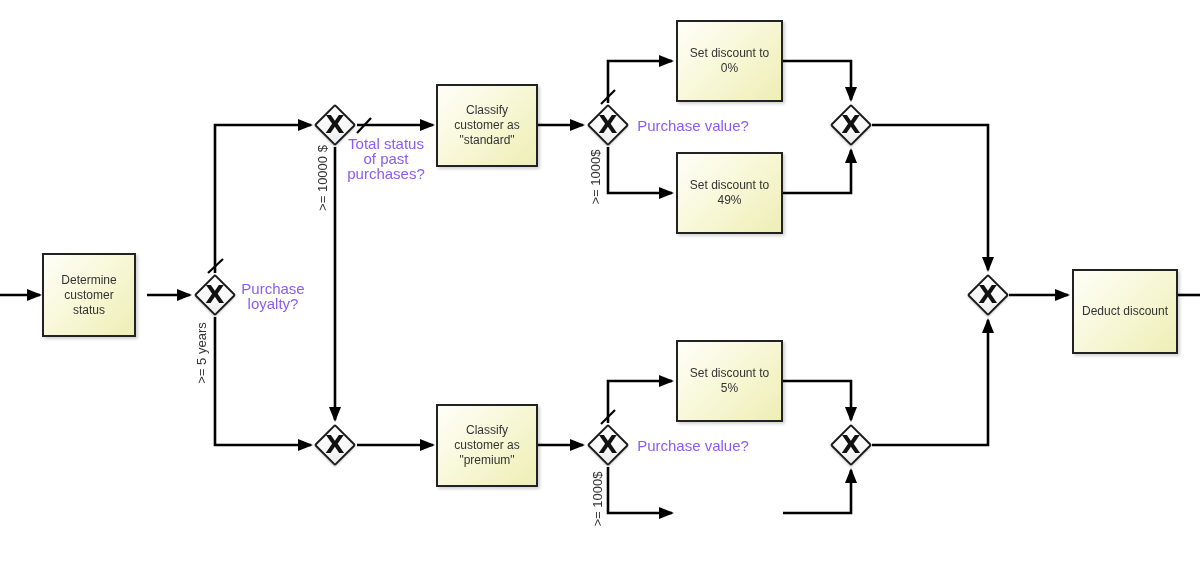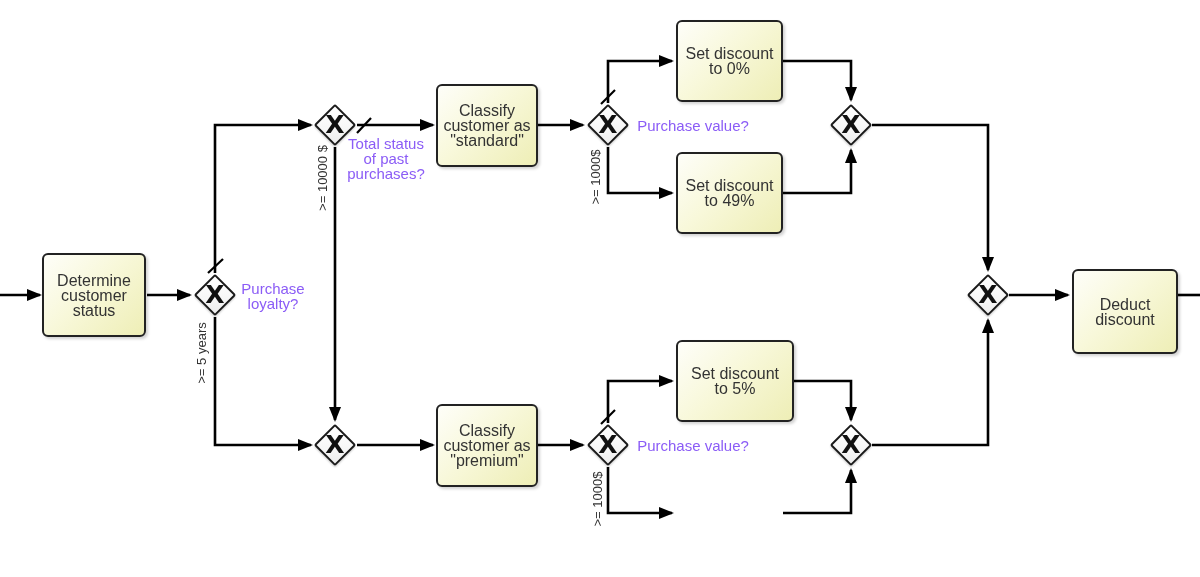--- a/index.html
+++ b/index.html
@@ -3,25 +3,25 @@
 <meta charset="utf-8">
 <style>
   html,body{margin:0;padding:0;background:#fff;}
   #canvas{
     position:relative;width:1200px;height:577px;background:#ffffff;overflow:hidden;
     font-family:"Liberation Sans","DejaVu Sans",sans-serif;color:#333333;
   }
   #wires{position:absolute;left:0;top:0;width:1200px;height:577px;z-index:1;}
   .task{
     position:absolute;z-index:2;box-sizing:border-box;
-    border:2px solid #222222;border-radius:6px;
+    border:2px solid #222222;border-radius:0;
     background:linear-gradient(135deg,#fefef9 0%,#f8f8da 45%,#eeeeb6 100%);
     box-shadow:2px 2px 3px rgba(0,0,0,0.18);
     display:flex;align-items:center;justify-content:center;text-align:center;
-    font-size:16px;line-height:15px;color:#333333;padding:9px 5px;
+    font-size:12px;line-height:15px;color:#333333;padding:9px 5px;
   }
   .gw{position:absolute;z-index:2;width:42px;height:42px;}
   .gw .d{
     position:absolute;left:6px;top:6px;width:30px;height:30px;box-sizing:border-box;
     transform:rotate(45deg);border:2px solid #1a1a1a;border-radius:2px;
     background:linear-gradient(135deg,#ffffff 0%,#f7f7f7 60%,#ededed 100%);
     box-shadow:1px 1px 2px rgba(0,0,0,0.20);
   }
   .gw .x{
     position:absolute;left:0;top:0;width:42px;height:42px;z-index:3;
@@ -72,26 +72,26 @@
       <path d="M1178,295 H1200"></path>
     </g>
     <g stroke="#000000" stroke-width="2.2" fill="none">
       <path d="M208,273 L223,259"></path>
       <path d="M357,133 L371,118"></path>
       <path d="M601,104 L615,90"></path>
       <path d="M601,424 L615,410"></path>
     </g>
   </svg>
 
-  <div class="task" style="left:42px;top:253px;width:104px;height:84px;">Determine customer status</div>
+  <div class="task" style="left:42px;top:253px;width:94px;height:84px;">Determine customer status</div>
   <div class="task" style="left:436px;top:84px;width:102px;height:83px;">Classify customer as "standard"</div>
   <div class="task" style="left:676px;top:20px;width:107px;height:82px;">Set discount to 0%</div>
   <div class="task" style="left:676px;top:152px;width:107px;height:82px;">Set discount to 49%</div>
   <div class="task" style="left:436px;top:404px;width:102px;height:83px;">Classify customer as "premium"</div>
-  <div class="task" style="left:676px;top:340px;width:118px;height:82px;">Set discount to 5%</div>
+  <div class="task" style="left:676px;top:340px;width:107px;height:82px;">Set discount to 5%</div>
   <div class="task" style="left:1072px;top:253px;width:106px;height:85px;margin-top:16px;">Deduct discount</div>
 
   <div class="gw" style="left:194px;top:274px;">
     <div class="d"></div>
     <div class="x">X</div>
   </div>
   <div class="gw" style="left:314px;top:104px;">
     <div class="d"></div>
     <div class="x">X</div>
   </div>

